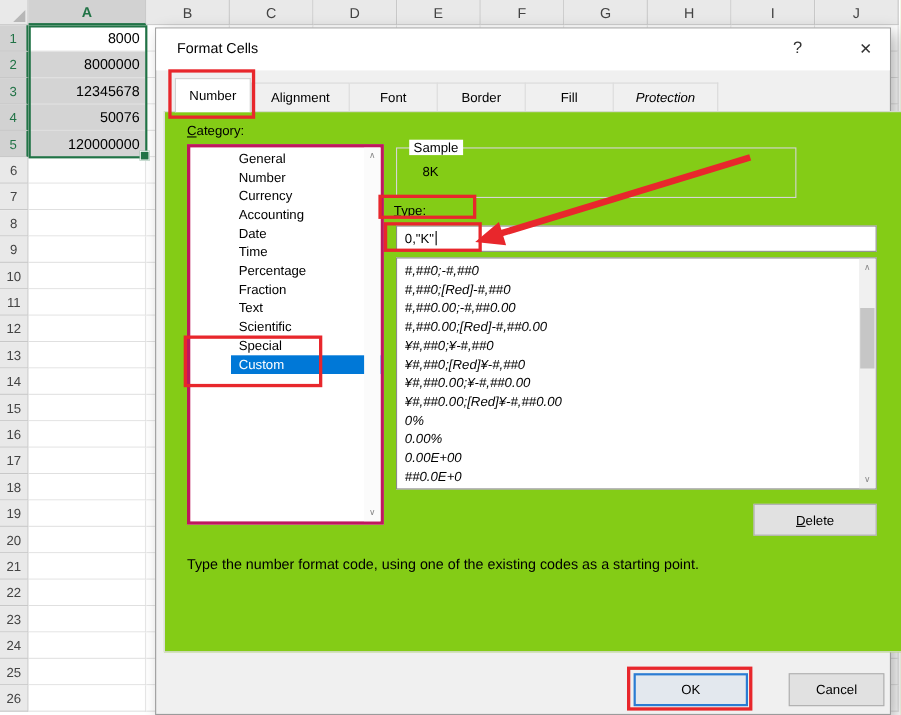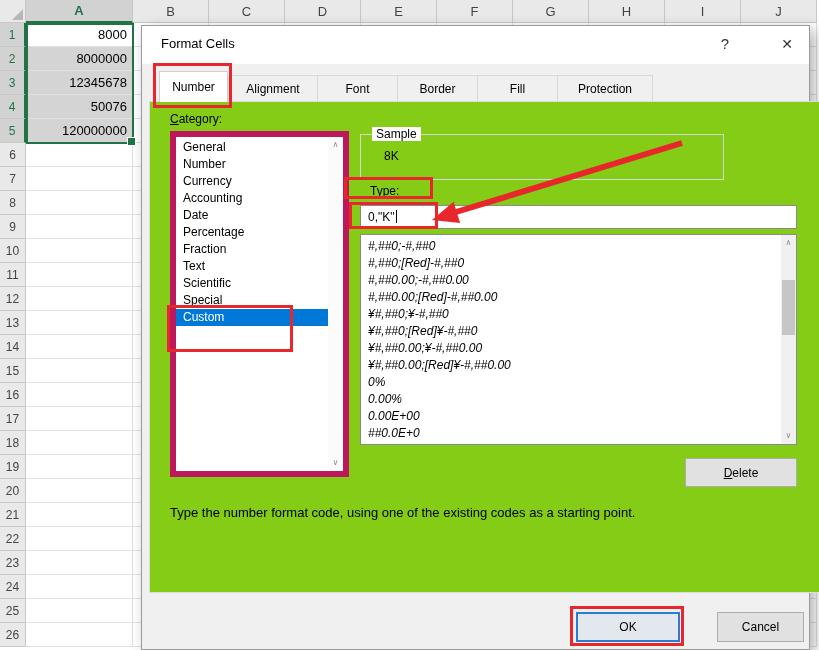--- a/index.html
+++ b/index.html
@@ -64,51 +64,52 @@
     height:27px;box-sizing:border-box;background:#f0f0f0;
     border:1px solid #d9d9d9;border-left:none;
     display:flex;align-items:center;justify-content:center;
   }
   .tab:nth-child(2){border-left:1px solid #d9d9d9;}
   .tab:nth-child(1){width:69px;}
   .tab:nth-child(2){width:90px;}
   .tab:nth-child(3){width:80px;}
   .tab:nth-child(4){width:80px;}
   .tab:nth-child(5){width:80px;}
-  .tab:nth-child(6){width:95px;}
+  .tab:nth-child(6){width:95px;font-style:italic;}
   .tab.active{
     height:31px;background:#fff;border:1px solid #d0d0d0;border-bottom:none;
     position:relative;z-index:3;
   }
   
   #panel{
     position:absolute;left:7px;top:75px;width:785px;height:492px;
     background:#84cc16;border:1px solid #dcdcdc;box-sizing:border-box;z-index:2;
   }
   #cat-label{position:absolute;left:20px;top:10px;}
   #cat-list{
     position:absolute;left:20px;top:29px;width:179px;height:346px;
-    border:6px solid #be185d;box-sizing:border-box;background:#fff;padding-top:2px;
+    border:3px solid #be185d;box-sizing:border-box;background:#fff;padding-top:2px;
     overflow:hidden;
+    padding-left:37px;
   }
   .citem{height:17px;line-height:17px;padding-left:7px;width:148px;}
   .citem.selected{background:#0078d7;color:#fff;}
   .lscroll{position:absolute;right:0;top:0;bottom:0;width:15px;background:#fbfbfb;}
   .sarrow{position:absolute;left:0;width:15px;height:16px;text-align:center;line-height:15px;font-size:8px;color:#8a8a8a;}
   .sarrow.up{top:0;}
   .sarrow.down{bottom:0;}
   
   #sample-box{
     position:absolute;left:210px;top:32px;width:364px;height:46px;
     border:1px solid #d5d5d5;box-sizing:border-box;
   }
   #sample-label{position:absolute;left:11px;top:-8px;background:#fff;padding:0 4px;}
   #sample-value{position:absolute;left:23px;top:14px;}
   
-  #type-label{position:absolute;left:220px;top:82px;text-align:center;}
+  #type-label{position:absolute;left:208px;top:82px;text-align:center;}
   #type-input{
     position:absolute;left:210px;top:103px;width:437px;height:24px;
     border:1px solid #8a8a8a;box-sizing:border-box;background:#fff;
     line-height:22px;padding-left:7px;
   }
   .caret{display:inline-block;width:1px;height:13px;background:#000;vertical-align:-2px;margin-left:1px;}
   
   #fmt-list{
     position:absolute;left:210px;top:132px;width:437px;height:211px;
     border:1px solid #8a8a8a;box-sizing:border-box;background:#fff;
@@ -465,20 +466,21 @@
 
   <div id="panel">
     <span id="cat-label"><u>C</u><span>ategory:</span></span>
 
     <div id="cat-list">
       <div class="citem">General</div>
         <div class="citem">Number</div>
         <div class="citem">Currency</div>
         <div class="citem">Accounting</div>
         <div class="citem">Date</div>
+        <div class="citem">Time</div>
         <div class="citem">Percentage</div>
         <div class="citem">Fraction</div>
         <div class="citem">Text</div>
         <div class="citem">Scientific</div>
         <div class="citem">Special</div>
         <div class="citem selected">Custom</div>
         <div class="lscroll">
         <div class="sarrow up">∧</div>
         <div class="sarrow down">∨</div>
       </div>

